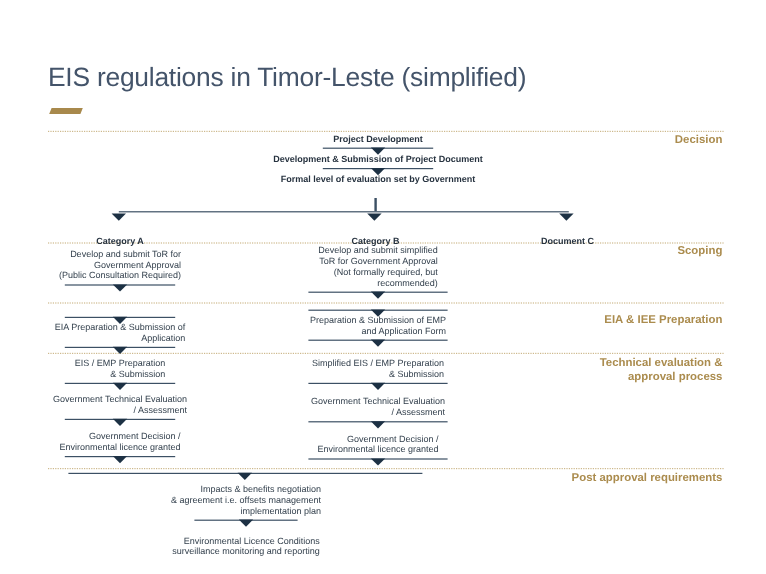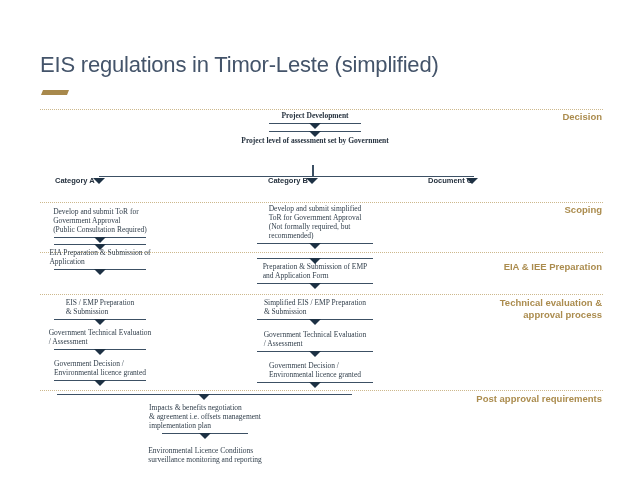--- a/index.html
+++ b/index.html
@@ -20,41 +20,40 @@
     border-top:1px dotted #cdb88c;
   }
   .stage-label{
     position:absolute;right:36px;text-align:right;
     font-size:9.5px;font-weight:bold;color:#ab8c4e;
     white-space:pre-line;line-height:1.25;
   }
   .flow-col{position:absolute;display:flex;flex-direction:column;align-items:center;}
   .step{display:flex;flex-direction:column;align-items:center;}
   .step-text{
-    font-size:7.5px;line-height:1.2;text-align:left;color:#33404d;
+    font-size:7.5px;line-height:1.2;text-align:right;color:#33404d;
     white-space:pre-line;
-    font-family:Liberation Serif, serif;
   }
   .step-text.bold{font-weight:bold;color:#26323f;}
   .arrow{position:relative;height:0;border-top:1.6px solid #3c5064;margin:3px auto 4px;}
   .arrow .tri{
     position:absolute;left:50%;top:-1px;transform:translateX(-50%);
     width:0;height:0;display:block;
     border-left:6.5px solid transparent;border-right:6.5px solid transparent;
     border-top:6px solid #1d3144;
   }
   .branch-stem{position:absolute;left:312px;top:165px;width:1.5px;height:11px;background:#3c5064;}
   .branch-h{position:absolute;left:99px;top:176px;width:375px;height:0;border-top:1.5px solid #3c5064;}
   .branch-tri{
     position:absolute;top:178px;width:0;height:0;
     border-left:6.5px solid transparent;border-right:6.5px solid transparent;
     border-top:6.5px solid #1d3144;
   }
   .cat-label{
-    position:absolute;top:176px;width:90px;text-align:left;
+    position:absolute;top:196px;width:90px;text-align:center;
     font-size:7.5px;font-weight:bold;color:#26323f;
   }
   .join-line{position:absolute;left:57px;top:394px;width:295px;height:0;border-top:1.5px solid #3c5064;}
   .join-line .tri{
     position:absolute;left:141px;top:-1px;width:0;height:0;display:block;
     border-left:6.5px solid transparent;border-right:6.5px solid transparent;
     border-top:6px solid #1d3144;
   }
 </style>
 </head>
@@ -79,47 +78,48 @@
   <div class="stage-label" style="top:393px">Post approval requirements</div>
 
   <div class="flow-col" style="left:205px;top:111px;width:220px">
     <div class="step">
       <div class="step-text bold">Project Development</div>
       <div class="arrow" style="width:92px">
           <i class="tri"></i>
         </div>
     </div>
     <div class="step">
+      <div class="step-text bold">Development &amp; Submission of Project Document</div>
       <div class="arrow" style="width:92px">
           <i class="tri"></i>
         </div>
     </div>
     <div class="step">
-      <div class="step-text bold">Project level of assessment set by Government</div>
+      <div class="step-text bold">Formal level of evaluation set by Government</div>
     </div>
   </div>
 
   <div class="branch-stem"></div>
   <div class="branch-h"></div>
   <div class="branch-tri" style="left:93px"></div>
   <div class="branch-tri" style="left:306px"></div>
   <div class="branch-tri" style="left:466px"></div>
   <div class="cat-label" style="left:55px">Category A</div>
   <div class="cat-label" style="left:268px">Category B</div>
   <div class="cat-label" style="left:428px">Document C</div>
 
   <div class="step" style="position:absolute;left:25px;top:207px;width:150px">
     <div class="step-text">Develop and submit ToR for
 Government Approval
 (Public Consultation Required)</div>
     <div class="arrow" style="width:92px">
         <i class="tri"></i>
       </div>
   </div>
-  <div class="step" style="position:absolute;left:25px;top:241px;width:150px">
+  <div class="step" style="position:absolute;left:25px;top:261px;width:150px">
     <div class="arrow" style="width:92px;margin-bottom:3px">
         <i class="tri"></i>
       </div>
     <div class="step-text">EIA Preparation &amp; Submission of
 Application</div>
     <div class="arrow" style="width:92px">
         <i class="tri"></i>
       </div>
   </div>
   <div class="step" style="position:absolute;left:25px;top:298px;width:150px">

